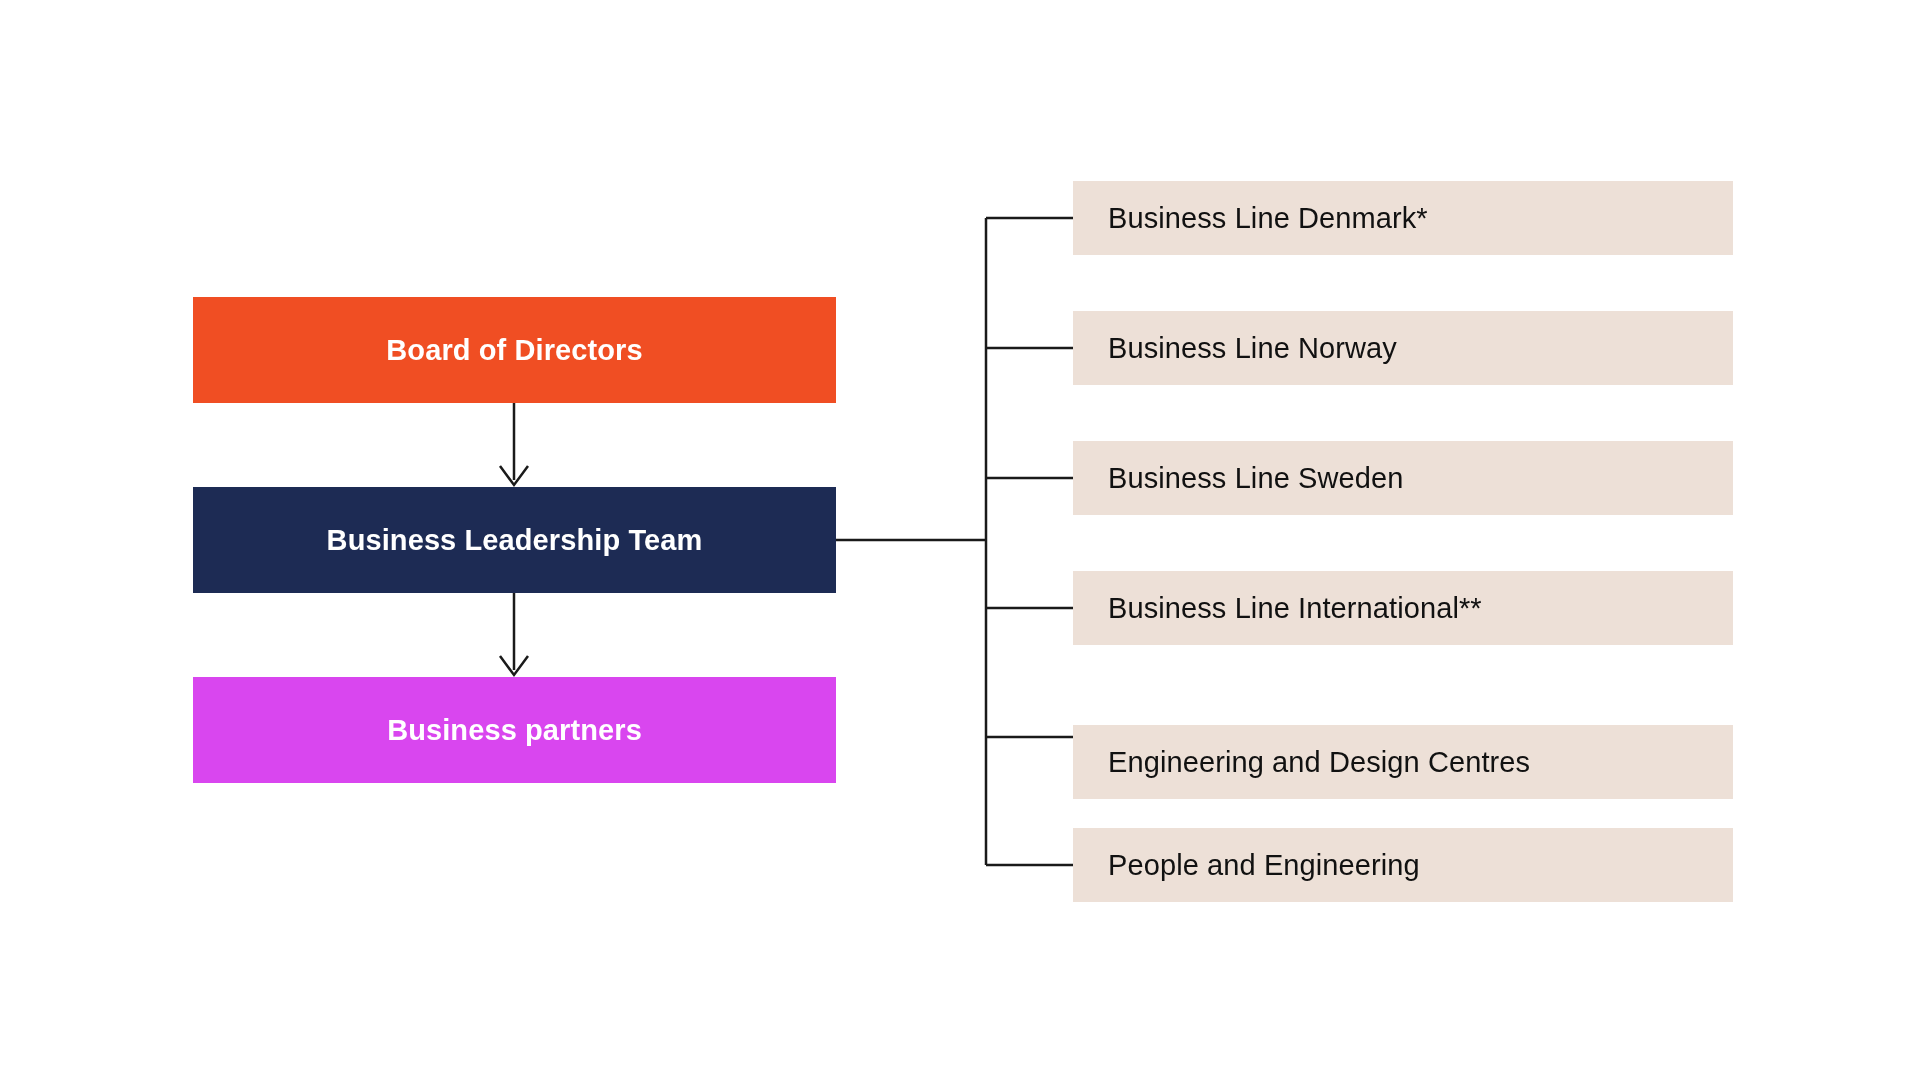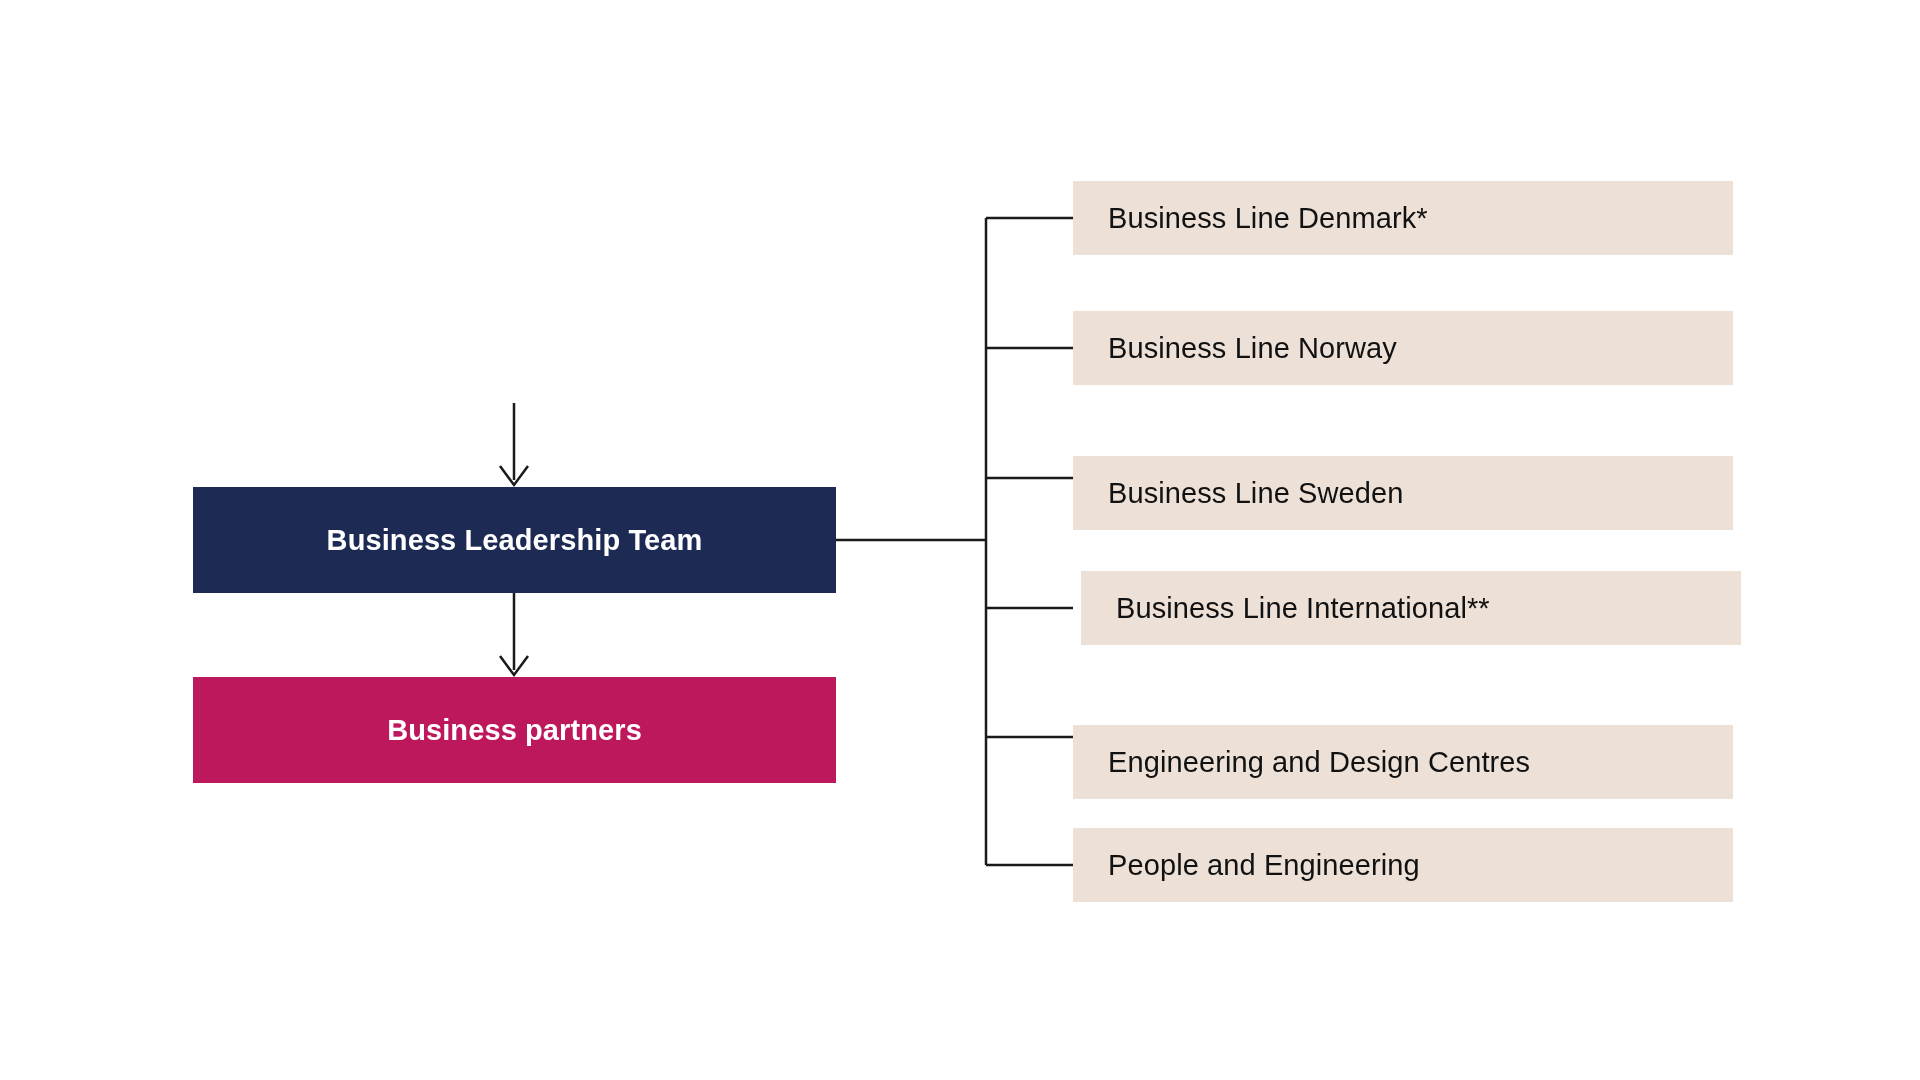--- a/index.html
+++ b/index.html
@@ -39,42 +39,42 @@
     justify-content: center;
     color: #ffffff;
     font-size: 29px;
     font-weight: bold;
     letter-spacing: 0.1px;
     text-align: center;
   }
 
   #box-board          { top: 297px; background: #F04E23; }
   #box-executive      { top: 487px; background: #1D2B54; }
-  #box-partners       { top: 677px; background: #be185d; }
+  #box-partners       { top: 677px; background: #d946ef; }
 
   
   .unit-box {
     position: absolute;
     left: 1073px;
     width: 660px;
     height: 74px;
     display: flex;
     align-items: center;
     background: #EDE0D7;
     color: #111111;
     font-size: 29px;
     font-weight: normal;
     padding-left: 35px;
     letter-spacing: 0.1px;
   }
 
   .unit-box.u0 { top: 181px; }
   .unit-box.u1 { top: 311px; }
-  .unit-box.u2 { top: 456px; }
-  .unit-box.u3 { top: 571px; margin-left: 8px; }
+  .unit-box.u2 { top: 441px; }
+  .unit-box.u3 { top: 571px; }
   .unit-box.u4 { top: 725px; }
   .unit-box.u5 { top: 828px; }
 </style>
 </head>
 <body>
 
 <div id="chart-root">
 
   <svg id="connectors" viewBox="0 0 1920 1080" width="1920" height="1080" aria-hidden="true">
 
@@ -109,20 +109,23 @@
       <line x1="986" y1="608" x2="1073" y2="608" stroke="#1A1A1A" stroke-width="2.5"></line>
     </g>
     <g>
       <line x1="986" y1="737" x2="1073" y2="737" stroke="#1A1A1A" stroke-width="2.5"></line>
     </g>
     <g>
       <line x1="986" y1="865" x2="1073" y2="865" stroke="#1A1A1A" stroke-width="2.5"></line>
     </g>
   </svg>
 
+  <div class="primary-box" id="box-board">
+    <span>Board of Directors</span>
+  </div>
 
   <div class="primary-box" id="box-executive">
     <span>Business Leadership Team</span>
   </div>
 
   <div class="primary-box" id="box-partners">
     <span>Business partners</span>
   </div>
 
   <div class="unit-box u1">

